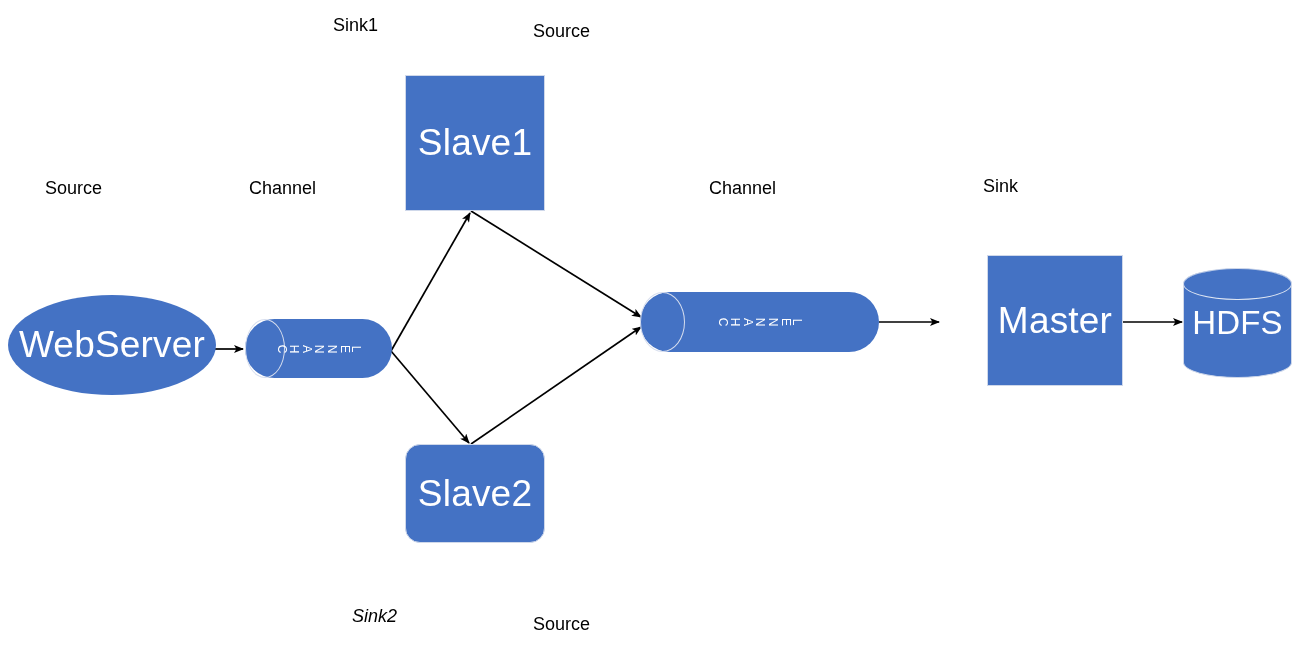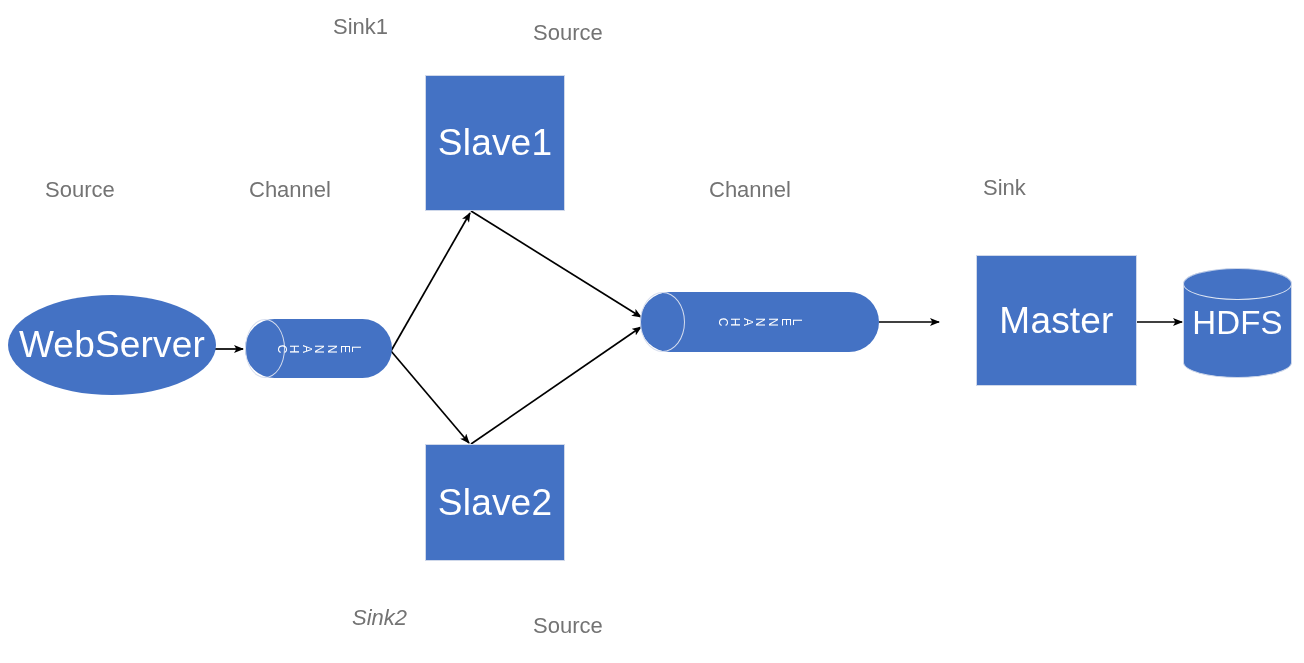--- a/index.html
+++ b/index.html
@@ -41,21 +41,20 @@
     justify-content: center;
     color: #ffffff;
     font-size: 37px;
     font-weight: 400;
     letter-spacing: 0.2px;
     white-space: nowrap;
   }
   .rect-node {
     background: #4472C4;
     border: 1px solid #cfd8ea;
-    margin-left: 20px;
   }
   .ellipse-node {
     background: #4472C4;
     border-radius: 50%;
   }
   .db-node {
     background: #4472C4;
     border-radius: 50% / 14%;
     border: 1px solid #cfd8ea;
     overflow: hidden;
@@ -101,22 +100,22 @@
     pointer-events: none;
   }
   .cyl-text span {
     display: inline-block;
     transform: rotate(90deg);
     font-size: 12px;
     line-height: 1;
   }
   .free-label {
     position: absolute;
-    color: #737373;
-    font-size: 22px;
+    color: #000000;
+    font-size: 18px;
     font-weight: 400;
     white-space: nowrap;
     line-height: 1;
   }
 </style>
 </head>
 <body>
 
 <div id="canvas">
 
@@ -160,38 +159,38 @@
         <span>N</span>
         <span>E</span>
         <span>L</span>
       </div>
   </div>
 
   <div class="node rect-node" style="left:405px; top:75px; width:140px; height:136px;">
     <div class="node-label">Slave1</div>
   </div>
 
-  <div class="node rect-node" style="left:405px; top:444px; width:140px; height:117px;">
+  <div class="node rect-node" style="left:405px; top:444px; width:140px; height:99px;border-radius:15px;">
     <div class="node-label">Slave2</div>
   </div>
 
   <div class="node cyl-node" style="left:640px; top:292px; width:239px; height:60px;">
     <div class="cyl-cap" style="width:45px;"></div>
     <div class="cyl-text">
         <span>C</span>
         <span>H</span>
         <span>A</span>
         <span>N</span>
         <span>N</span>
         <span>E</span>
         <span>L</span>
       </div>
   </div>
 
-  <div class="node rect-node" style="left:956px; top:255px; width:161px; height:131px;">
+  <div class="node rect-node" style="left:987px; top:255px; width:136px; height:131px;">
     <div class="node-label">Master</div>
   </div>
 
   <div class="node db-node" style="left:1183px; top:268px; width:109px; height:110px;">
     <div class="db-cap"></div>
     <div class="node-label" style="font-size:33px;">HDFS</div>
   </div>
 
 </div>
 

